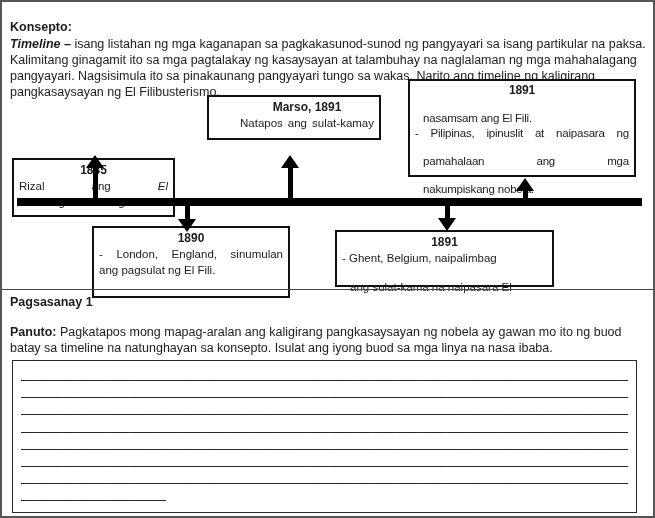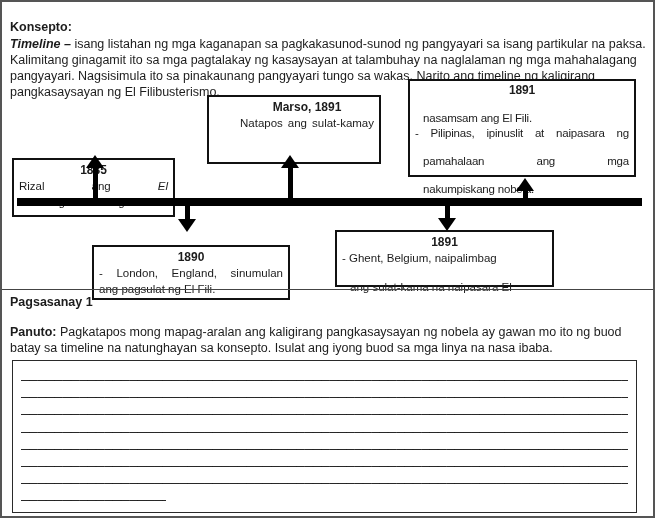--- a/index.html
+++ b/index.html
@@ -85,34 +85,34 @@
   </div>
 
   <div>
 
     <div class="ebox lh16" style="left:10px; top:108px; width:163px; height:59px;margin-top:48px;">
       <div class="ebox-title">1885</div>
       <div class="ln jline"><span>Rizal ang</span> <i>El</i></div>
       <div class="ln jline">- nang binalangkas ni</div>
     </div>
 
-    <div class="ebox lh16" style="left:205px; top:93px; width:174px; height:69px;padding-left:31px;">
+    <div class="ebox lh16" style="left:205px; top:93px; width:174px; height:45px;padding-left:31px;">
       <div class="ebox-title">Marso, 1891</div>
       <div class="ln jline">Natapos ang sulat-kamay</div>
     </div>
 
     <div class="ebox lh15 tight" style="left:406px; top:77px; width:228px; height:98px;">
       <div class="ebox-title">1891</div>
       <div class="ln indent">nasamsam ang El Fili.</div>
       <div class="ln jline">- Pilipinas, ipinuslit at naipasara ng</div>
       <div class="ln jline indent">pamahalaan ang mga</div>
       <div class="ln indent">nakumpiskang nobela.</div>
     </div>
 
-    <div class="ebox lh16" style="left:90px; top:243px; width:198px; height:55px;">
+    <div class="ebox lh16" style="left:90px; top:224px; width:198px; height:72px;">
       <div class="ebox-title">1890</div>
       <div class="ln jline">- London, England, sinumulan</div>
       <div class="ln">ang pagsulat ng El Fili.</div>
     </div>
 
     <div class="ebox lh16" style="left:333px; top:228px; width:219px; height:57px;">
       <div class="ebox-title">1891</div>
       <div class="ln">- Ghent, Belgium, naipalimbag</div>
       <div class="ln indent">ang sulat-kama na naipasara El</div>
     </div>

